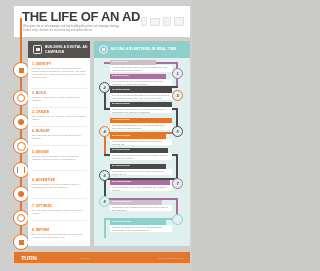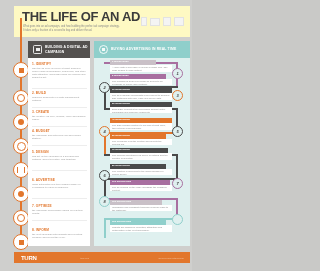--- a/index.html
+++ b/index.html
@@ -7,21 +7,21 @@
     width:192px;height:271px;overflow:hidden;
     background:#c9c9c7;
     font-family:"Liberation Sans", sans-serif;
     -webkit-font-smoothing:antialiased;
   }
   .page{position:relative;width:192px;height:271px;background:#cfcfcd;overflow:hidden;}
 
   
   .header-card{
     position:absolute;left:14px;top:6px;width:176px;height:31px;
-    background:#fef9c3;
+    background:#ffffff;
   }
   .title{
     position:absolute;left:8px;top:4px;
     font-size:13px;font-weight:bold;letter-spacing:-0.3px;
     color:#3b3b3b;line-height:13px;white-space:nowrap;
   }
   .subtitle{
     position:absolute;left:9px;top:19px;width:98px;
     font-size:2.6px;line-height:3.5px;color:#8a8a8a;
   }

